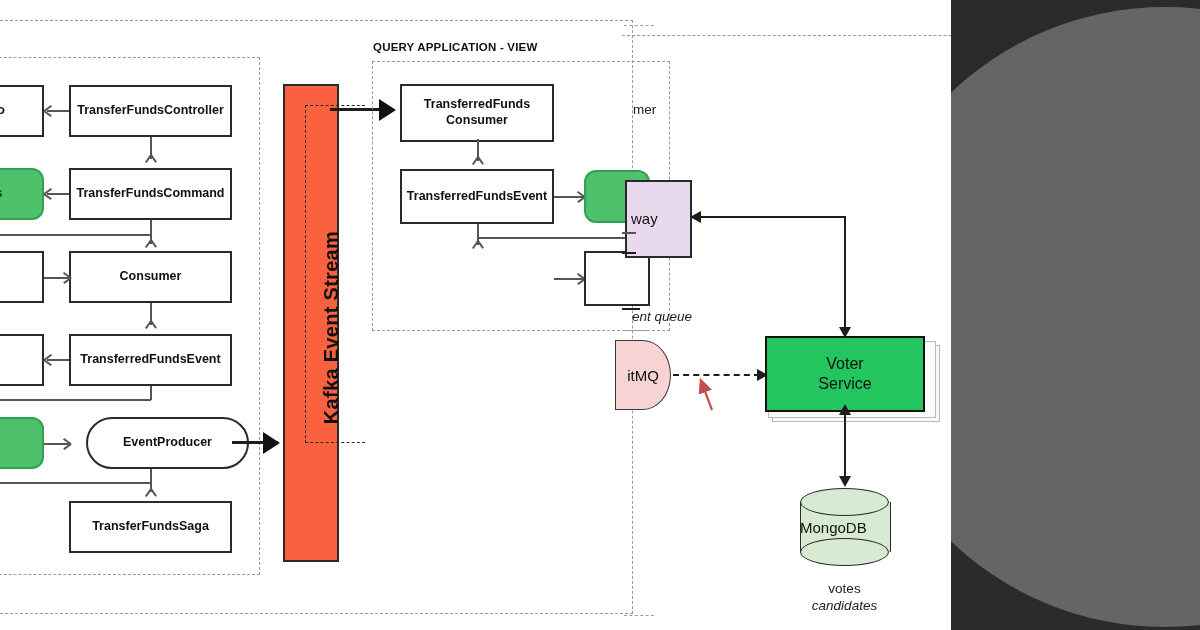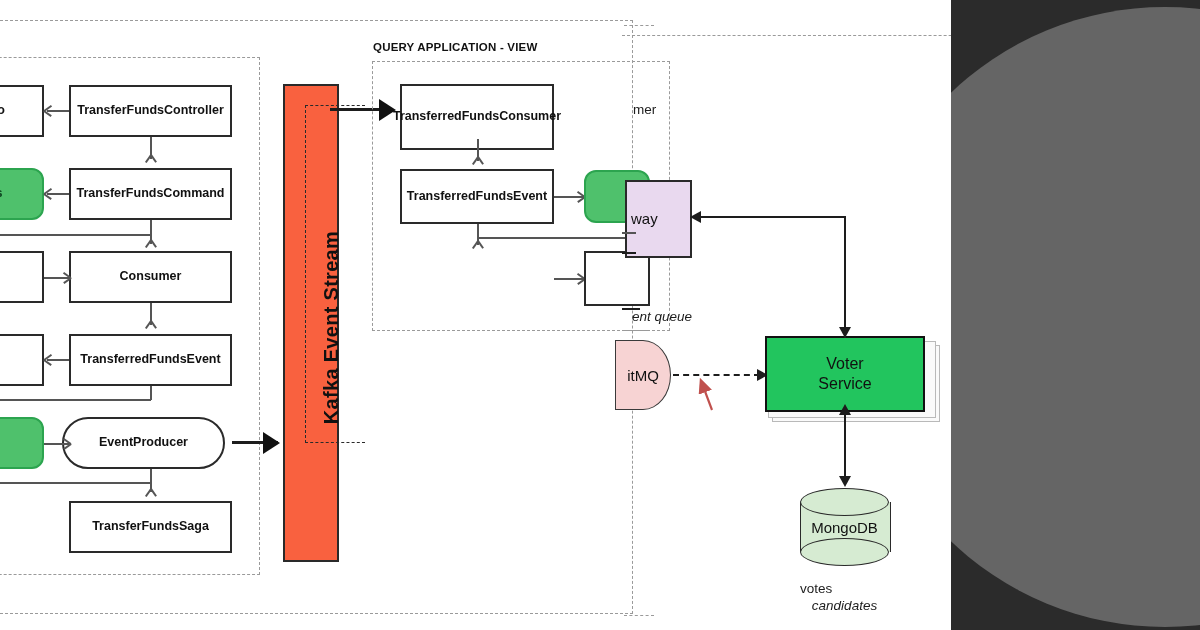--- a/index.html
+++ b/index.html
@@ -58,25 +58,25 @@
   .dashed-ln{position:absolute;border-top:2px dashed #1d1d1d;}
 
   .rabbit{position:absolute;background:#f7d3d3;border:1.8px solid #3a3a3a;box-sizing:border-box;
           border-top-right-radius:50% 50%;border-bottom-right-radius:50% 50%;
           display:flex;align-items:center;justify-content:center;font-size:15px;color:#111;}
 
   .cyl{position:absolute;}
   .cyl-body{position:absolute;left:0;top:14px;width:100%;height:calc(100% - 28px);background:#d6ebd2;border-left:1.8px solid #2a2a2a;border-right:1.8px solid #2a2a2a;}
   .cyl-top{position:absolute;left:0;top:0;width:100%;height:28px;box-sizing:border-box;background:#d6ebd2;border:1.8px solid #2a2a2a;border-radius:50%;}
   .cyl-bot{position:absolute;left:0;bottom:0;width:100%;height:28px;box-sizing:border-box;background:#d6ebd2;border:1.8px solid #2a2a2a;border-radius:50%;}
-  .cyl-label{position:absolute;width:100%;top:50%;transform:translateY(-50%);text-align:center;font-size:15px;color:#111;z-index:3;}
+  .cyl-label{position:absolute;width:100%;top:50%;transform:translateY(-50%);text-align:left;font-size:15px;color:#111;z-index:3;}
 
   .ital{position:absolute;font-style:italic;font-size:13.5px;color:#1d1d1d;white-space:nowrap;}
   .ital.c{text-align:center;}
-  .plain{position:absolute;font-size:13.5px;color:#1d1d1d;white-space:nowrap;}
+  .plain{position:absolute;font-size:13.5px;color:#1d1d1d;white-space:nowrap;text-align:center;}
   .note{position:absolute;font-style:italic;font-size:13.5px;color:#2a2a2a;text-align:center;line-height:1.35;}
   .red-arrow{position:absolute;}
   .fragment-text{position:absolute;font-size:13.5px;color:#1d1d1d;white-space:nowrap;}
 </style>
 </head>
 <body>
 
 <div id="stage">
 
   <div class="dash-region" style="left:-40px;top:20px;width:673px;height:594px;"></div>
@@ -100,21 +100,21 @@
   </div>
   <div class="node" style="left:69px;top:168px;width:163px;height:52px;">
     <span>TransferFundsCommand</span>
   </div>
   <div class="node" style="left:69px;top:251px;width:163px;height:52px;">
     <span>Consumer</span>
   </div>
   <div class="node" style="left:69px;top:334px;width:163px;height:52px;">
     <span>TransferredFundsEvent</span>
   </div>
-  <div class="node" style="left:62px;top:417px;width:163px;height:52px;border-radius:26px;">
+  <div class="node" style="left:86px;top:417px;width:163px;height:52px;border-radius:26px;">
     <span>EventProducer</span>
   </div>
   <div class="node" style="left:69px;top:501px;width:163px;height:52px;">
     <span>TransferFundsSaga</span>
   </div>
 
   <div class="ln h" style="left:47px;top:110px;width:22px;"></div>
   <div class="vee left" style="left:44px;top:104px;"></div>
 
   <div class="ln v" style="left:150px;top:137px;height:22px;"></div>
@@ -154,21 +154,21 @@
   <div class="kafka-bar" style="left:283px;top:84px;width:56px;height:478px;"></div>
   <div class="kafka-dash" style="left:305px;top:105px;width:60px;height:338px;"></div>
   <div class="kafka-text" style="left:206px;top:316px;width:250px;text-align:center;">Kafka Event Stream</div>
 
   <div class="ln h thick dk" style="left:330px;top:108px;width:60px;"></div>
   <div class="arrowhead ah-right fat" style="left:379px;top:99px;"></div>
 
   <div class="region-label" style="left:373px;top:41px;">QUERY APPLICATION - VIEW</div>
   <div class="dash-region" style="left:372px;top:61px;width:298px;height:270px;"></div>
 
-  <div class="node" style="left:400px;top:84px;width:154px;height:66px;text-align:right;">
+  <div class="node" style="left:400px;top:84px;width:154px;height:58px;flex-direction:column;text-align:right;">
     <span>TransferredFunds</span>
     <span>Consumer</span>
   </div>
   <div class="node" style="left:400px;top:169px;width:154px;height:55px;">
     <span>TransferredFundsEvent</span>
   </div>
 
   <div class="ln v" style="left:477px;top:139px;height:22px;"></div>
   <div class="vee down" style="left:471px;top:157px;"></div>
 

